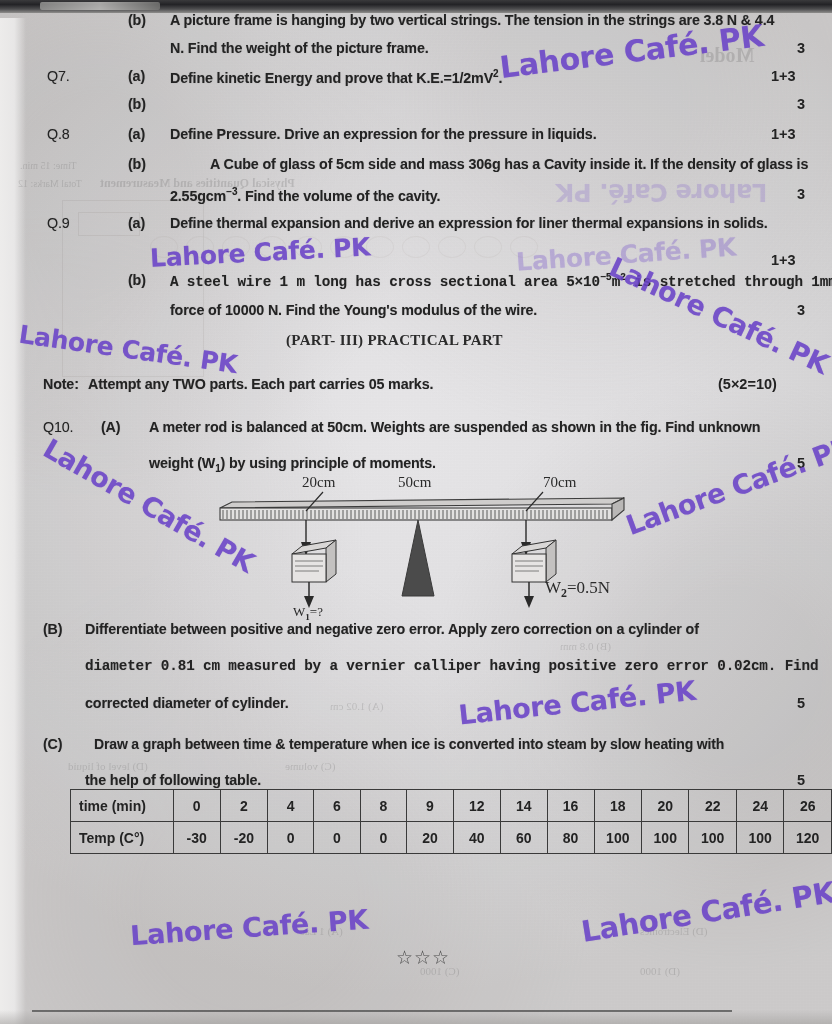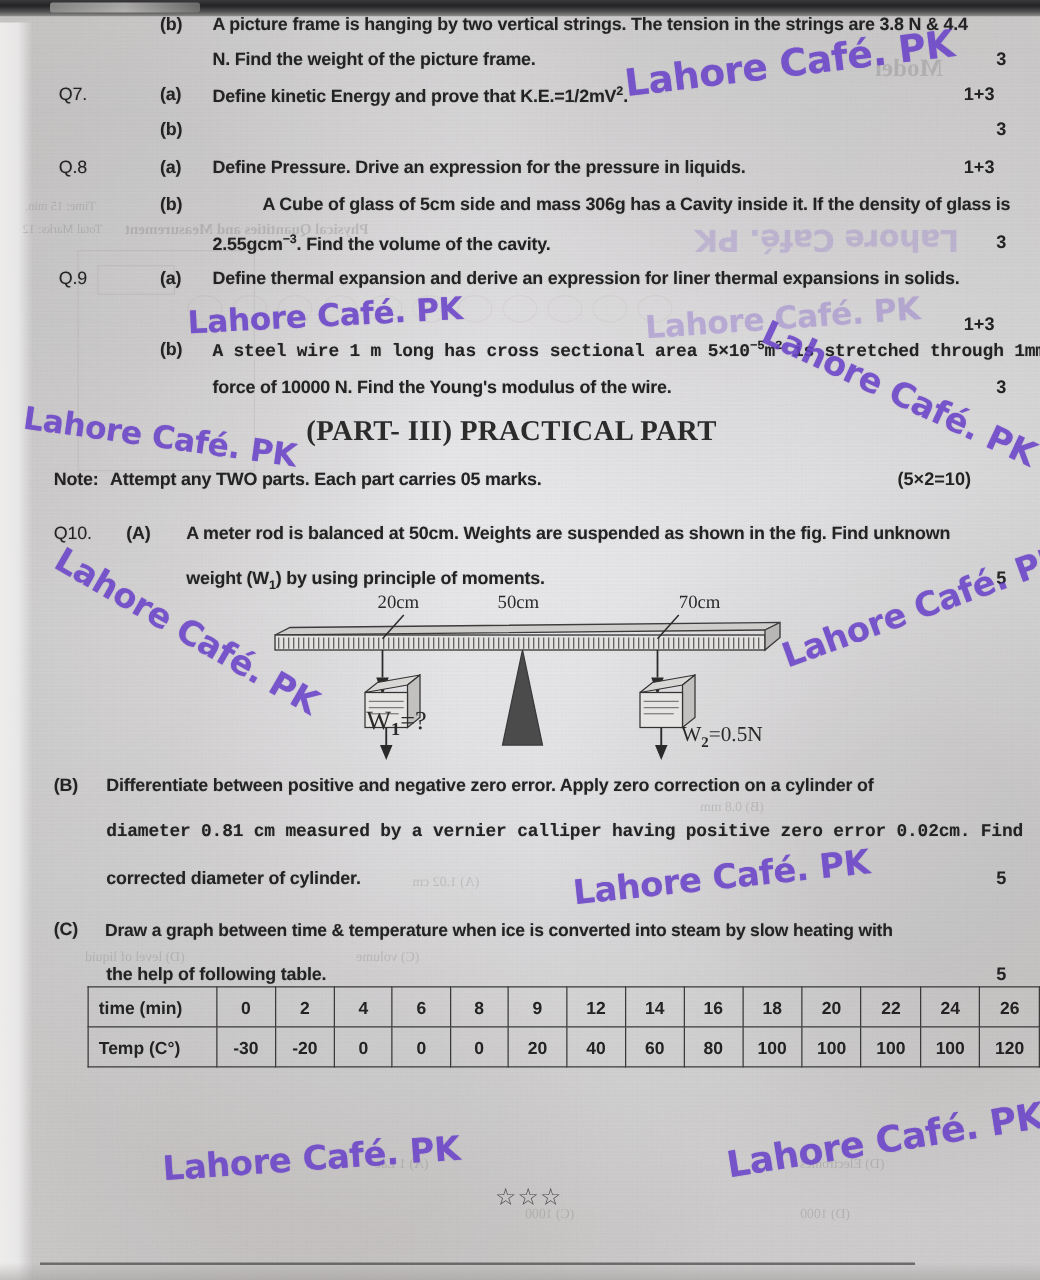--- a/index.html
+++ b/index.html
@@ -98,24 +98,25 @@
     white-space: nowrap;
     color: #232323;
     text-shadow: 0 0 1px rgba(70,70,70,.30);
   }
   .qnum   { font-weight: normal; }
   .marks  { position: absolute; font-weight: bold; font-size: 14.5px; color: #232323; }
   .heading {
     position: absolute;
     font-family: "Liberation Serif", serif;
     font-weight: bold;
-    font-size: 23px;
+    font-size: 15px;
     letter-spacing: .3px;
     color: #2b2b2b;
     white-space: nowrap;
+    margin-left: 41px;
   }
   sup, sub { font-size: .70em; font-weight: bold; }
   
   .wm {
     position: absolute;
     font-family: "DejaVu Sans", sans-serif;
     font-weight: bold;
     color: #6a43c8;
     white-space: nowrap;
     pointer-events: none;
@@ -388,32 +389,32 @@
         <line x1="323" y1="104" x2="323" y2="122" stroke="#2a2a2a" stroke-width="1.5"></line>
         <polygon points="323,130 318,118 328,118" fill="#2a2a2a"></polygon>
       </g>
     </svg>
 
     <div class="fig-label" style="left:96px;  top:-4px;">20cm</div>
     <div class="fig-label" style="left:192px; top:-4px;">50cm</div>
     <div class="fig-label" style="left:337px; top:-4px;">70cm</div>
   </div>
 
-  <div class="fig-label" style="position:absolute; left:293px; top:564px; font-size:21px;text-align:center;"><span>W</span><sub>1</sub><span>=?</span></div>
+  <div class="fig-label" style="position:absolute; left:293px; top:604px; font-size:13px;text-align:center;"><span>W</span><sub>1</sub><span>=?</span></div>
 
   <div class="fig-label" style="position:absolute; left:545px; top:578px; font-size:17px;"><span>W</span><sub>2</sub><span>=0.5N</span></div>
 
   <div class="txt" style="left:43px;  top:621px;">(B)</div>
   <div class="txt" style="left:85px;  top:621px;">Differentiate between positive and negative zero error. Apply zero correction on a cylinder of</div>
   <div class="txt" style="left:85px;  top:658px;font-family:Liberation Mono, monospace;">diameter 0.81 cm measured by a vernier calliper having positive zero error 0.02cm. Find</div>
   <div class="txt" style="left:85px;  top:695px;">corrected diameter of cylinder.</div>
   <div class="marks" style="left:797px; top:695px;">5</div>
 
   <div class="txt" style="left:43px;  top:736px;">(C)</div>
-  <div class="txt" style="left:84px;  top:736px; font-size:14px;">Draw a graph between time &amp; temperature when ice is converted into steam by slow heating with</div>
+  <div class="txt" style="left:94px;  top:736px; font-size:14px;">Draw a graph between time &amp; temperature when ice is converted into steam by slow heating with</div>
   <div class="txt" style="left:85px;  top:772px;">the help of following table.</div>
   <div class="marks" style="left:797px; top:772px;">5</div>
 
   <table id="dtable">
     <tbody>
       <tr>
         <td class="rowhead">time (min)</td>
         <td class="val">0</td>
         <td class="val">2</td>
         <td class="val">4</td>

